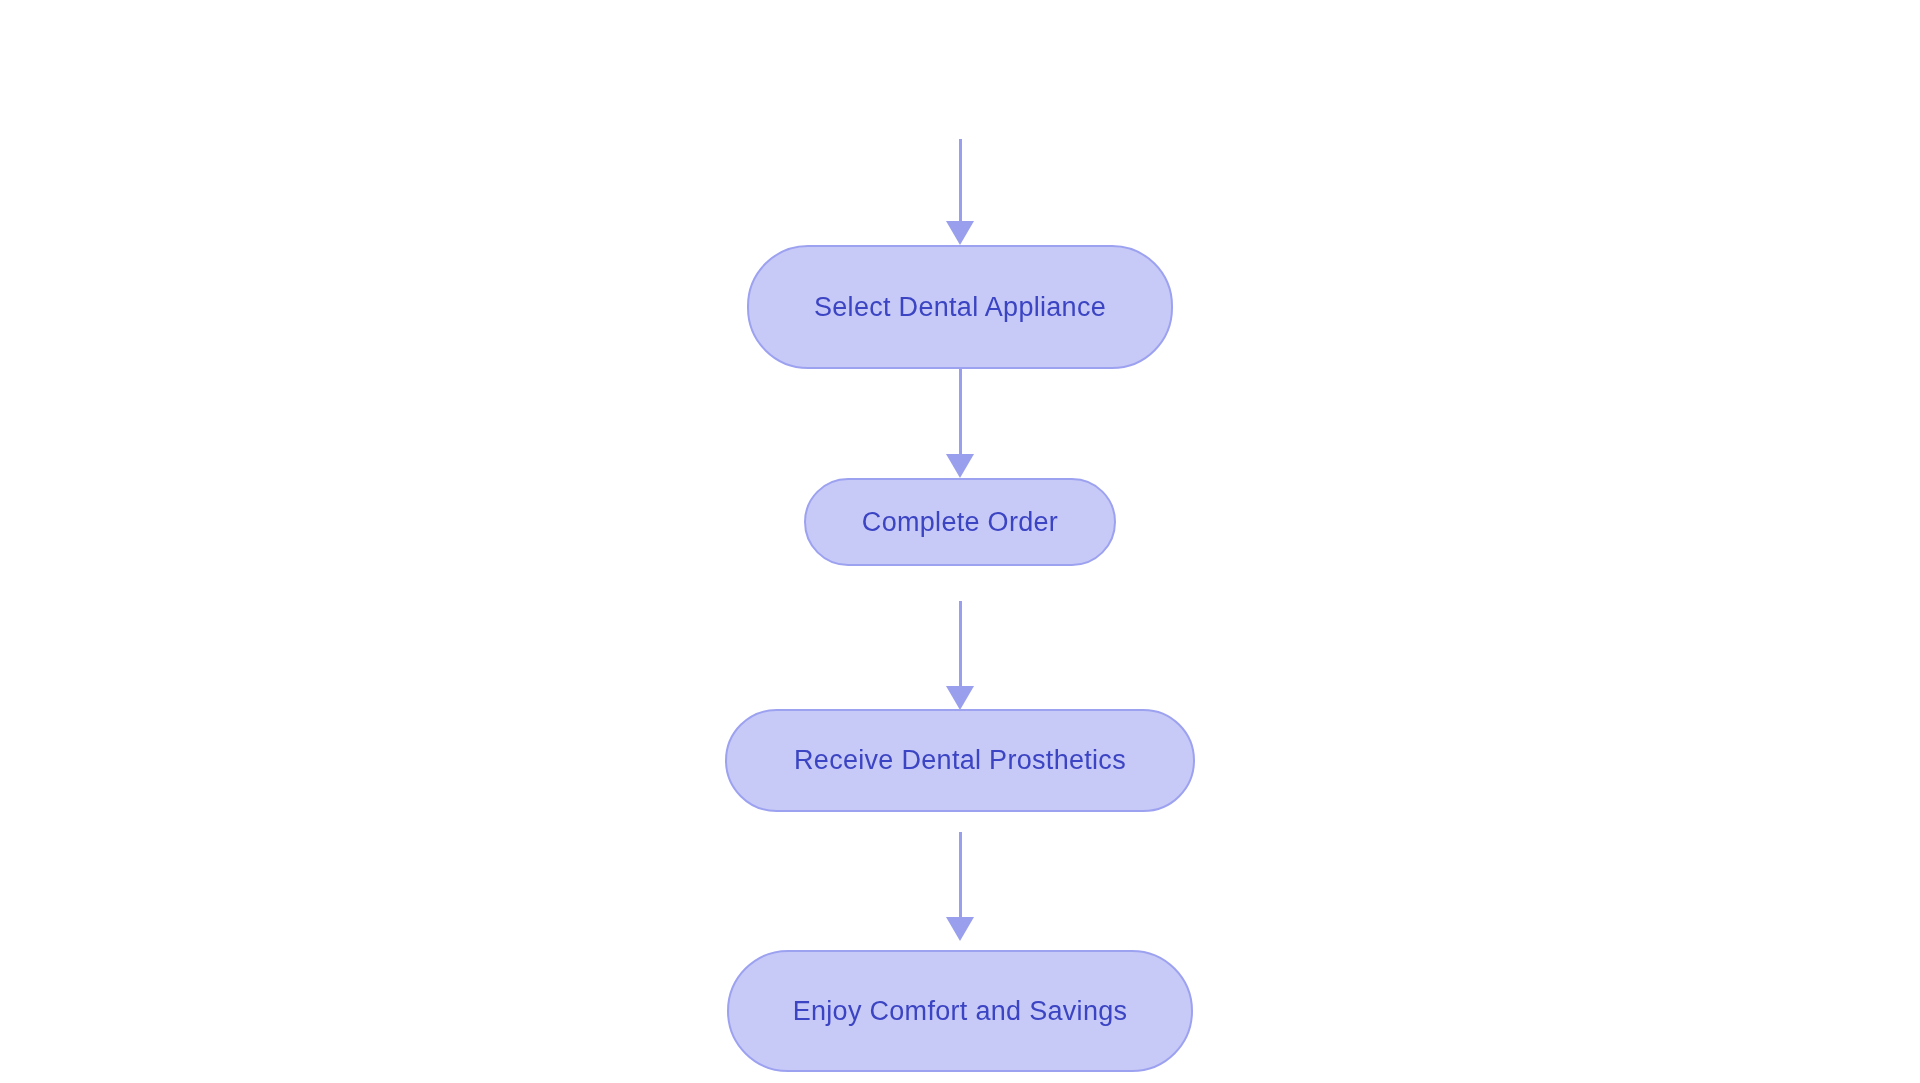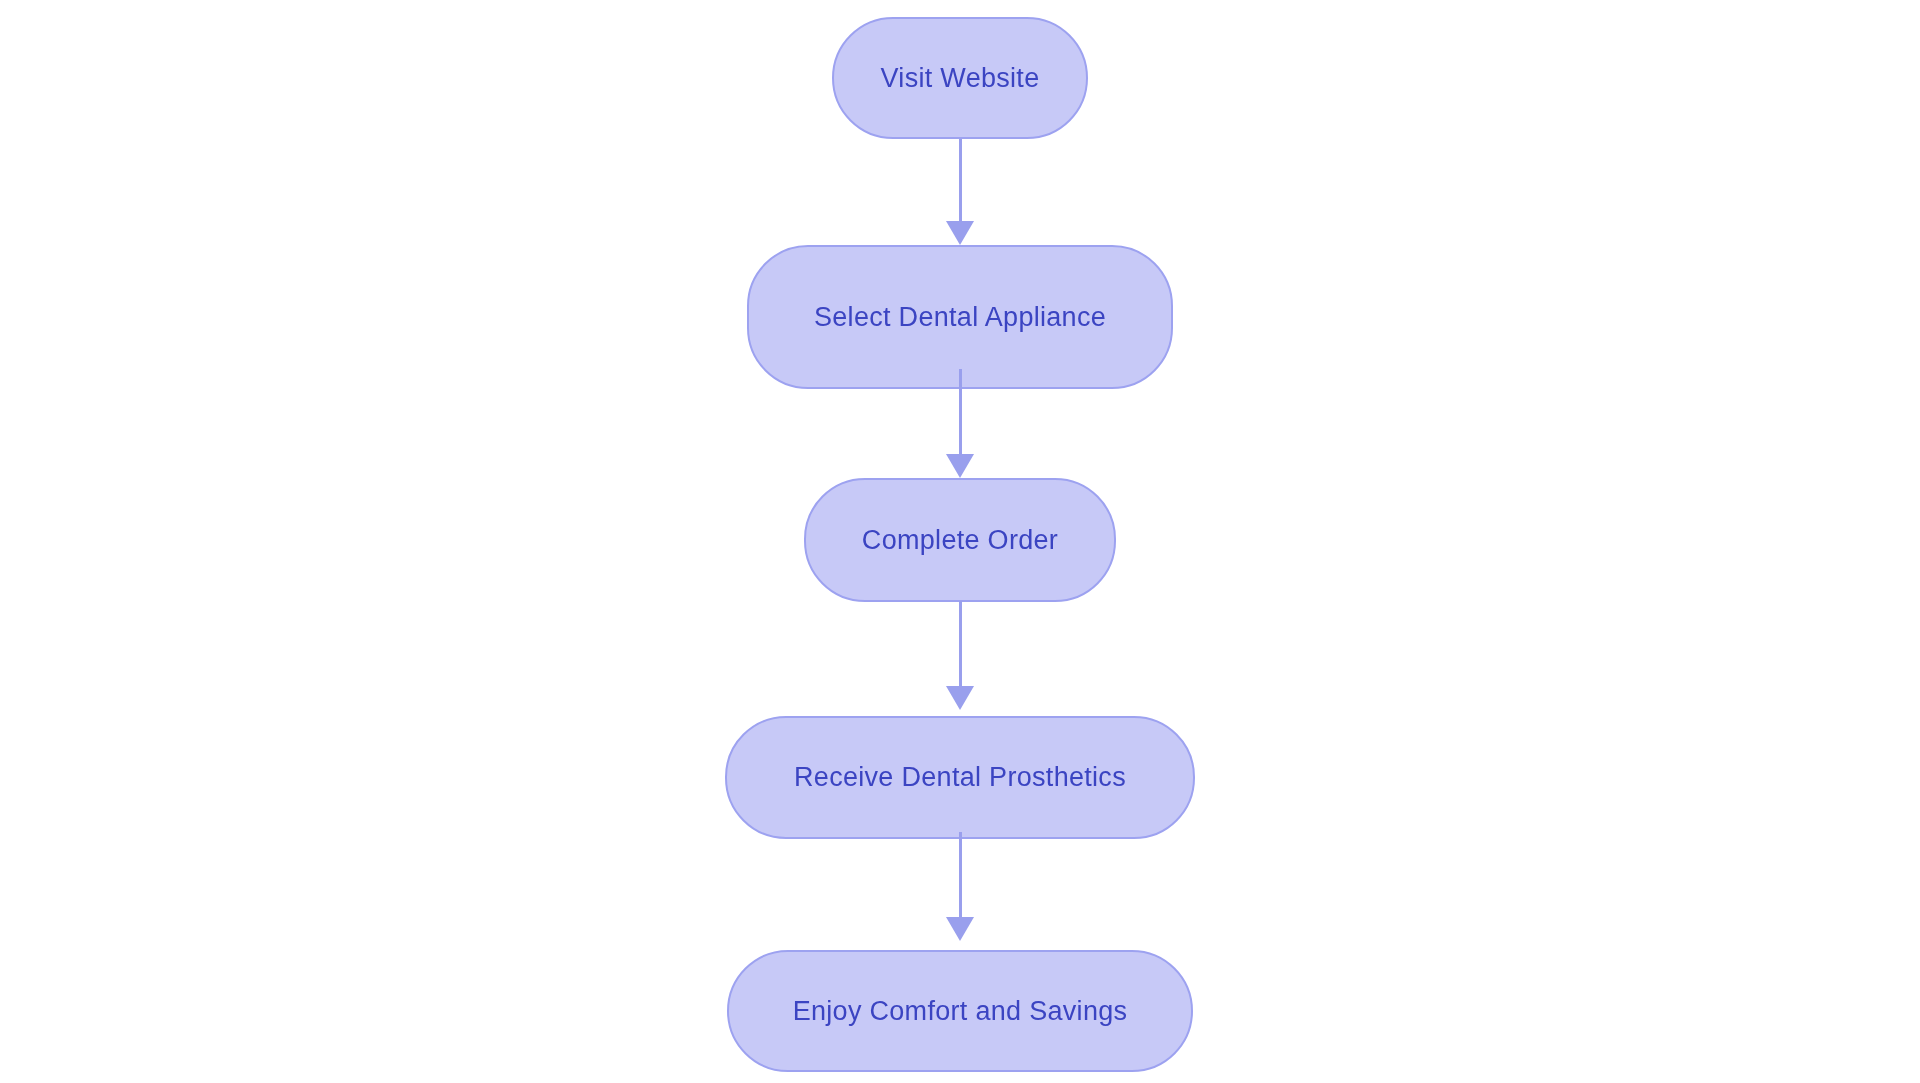--- a/index.html
+++ b/index.html
@@ -35,23 +35,23 @@
   .node-label {
     color: var(--node-text-color);
     font-size: 27px;
     font-weight: 500;
     letter-spacing: 0.3px;
     white-space: nowrap;
     line-height: 1;
   }
   
   .node-1 { top: 17px;  left: 832px; width: 256px; height: 122px; }
-  .node-2 { top: 245px; left: 747px; width: 426px; height: 144px; }
-  .node-3 { top: 478px; left: 804px; width: 312px; height: 124px; }
-  .node-4 { top: 709px; left: 725px; width: 470px; height: 123px; margin-top: 7px; }
+  .node-2 { top: 245px; left: 747px; width: 426px; height: 124px; }
+  .node-3 { top: 478px; left: 804px; width: 312px; height: 88px; }
+  .node-4 { top: 709px; left: 725px; width: 470px; height: 103px; }
   .node-5 { top: 950px; left: 727px; width: 466px; height: 122px; }
 
   .edge {
     position: absolute;
     left: 946px;          
     width: 28px;
   }
   .edge-1 { top: 139px; height: 106px; }
   .edge-2 { top: 369px; height: 109px; }
   .edge-3 { top: 601px; height: 109px; }
@@ -74,23 +74,20 @@
     border-left: 14px solid transparent;
     border-right: 14px solid transparent;
     border-top: 24px solid var(--arrow-color);
   }
 </style>
 </head>
 <body>
 
 <div class="canvas">
 
-  <div class="node node-1">
-    <span class="node-label">Visit Website</span>
-  </div>
 
   <div class="edge edge-1">
     <div class="edge-line"></div>
     <div class="edge-head"></div>
   </div>
 
   <div class="node node-2">
     <span class="node-label">Select Dental Appliance</span>
   </div>
 

